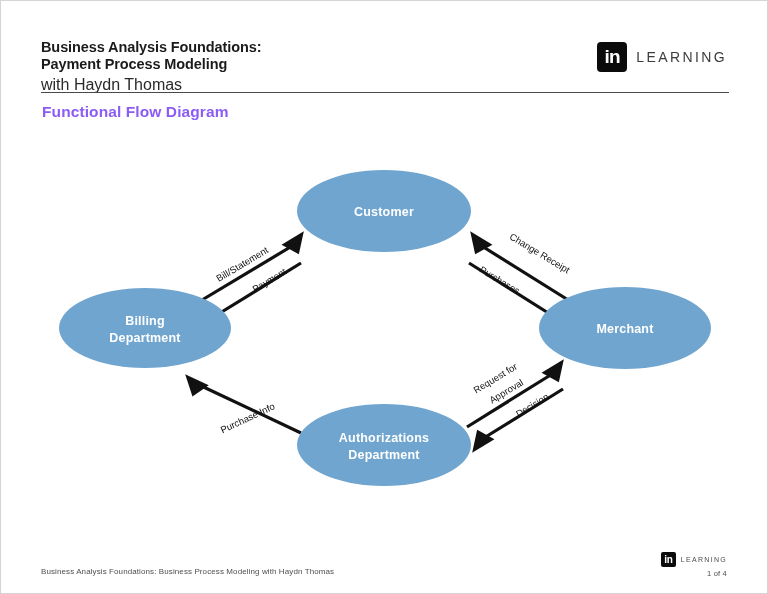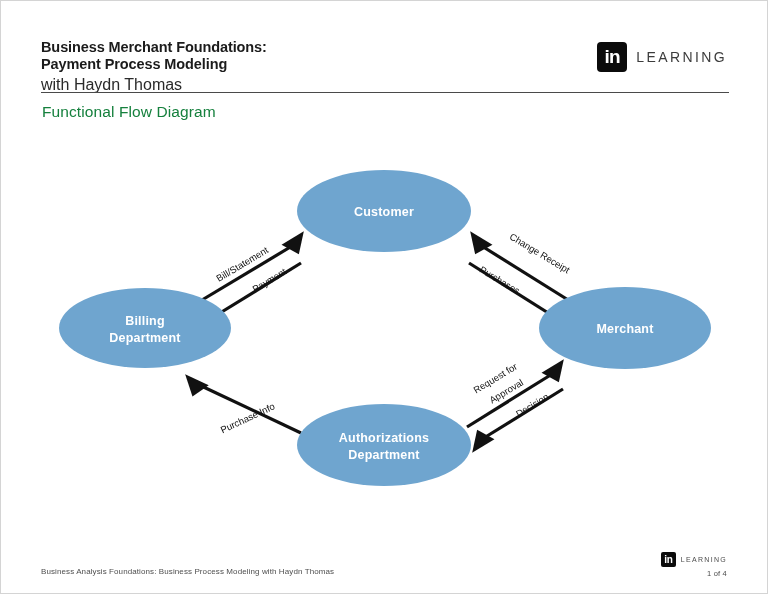--- a/index.html
+++ b/index.html
@@ -86,22 +86,22 @@
     letter-spacing: 2.4px;
     font-weight: normal;
   }
 
   
   #slide-heading {
     position: absolute;
     left: 41px;
     top: 102px;
     font-size: 15.5px;
-    color: #15803d;
-    font-weight: normal;
+    color: #8b5cf6;
+    font-weight: bold;
     letter-spacing: 0.1px;
   }
 
   
   #diagram {
     position: absolute;
     left: 0;
     top: 130px;
     width: 768px;
     height: 390px;
@@ -186,21 +186,21 @@
     letter-spacing: 0.2px;
   }
 </style>
 </head>
 <body>
 
 <div id="page">
 
   <div id="header">
     <div class="course-title">
-      <div>Business Merchant Foundations:</div>
+      <div>Business Analysis Foundations:</div>
       <div>Payment Process Modeling</div>
     </div>
     <div class="course-author">with Haydn Thomas</div>
   </div>
 
   <div id="header-rule"></div>
 
   <div id="brand">
     <div class="in-mark">
       <span class="in-text">in</span>

